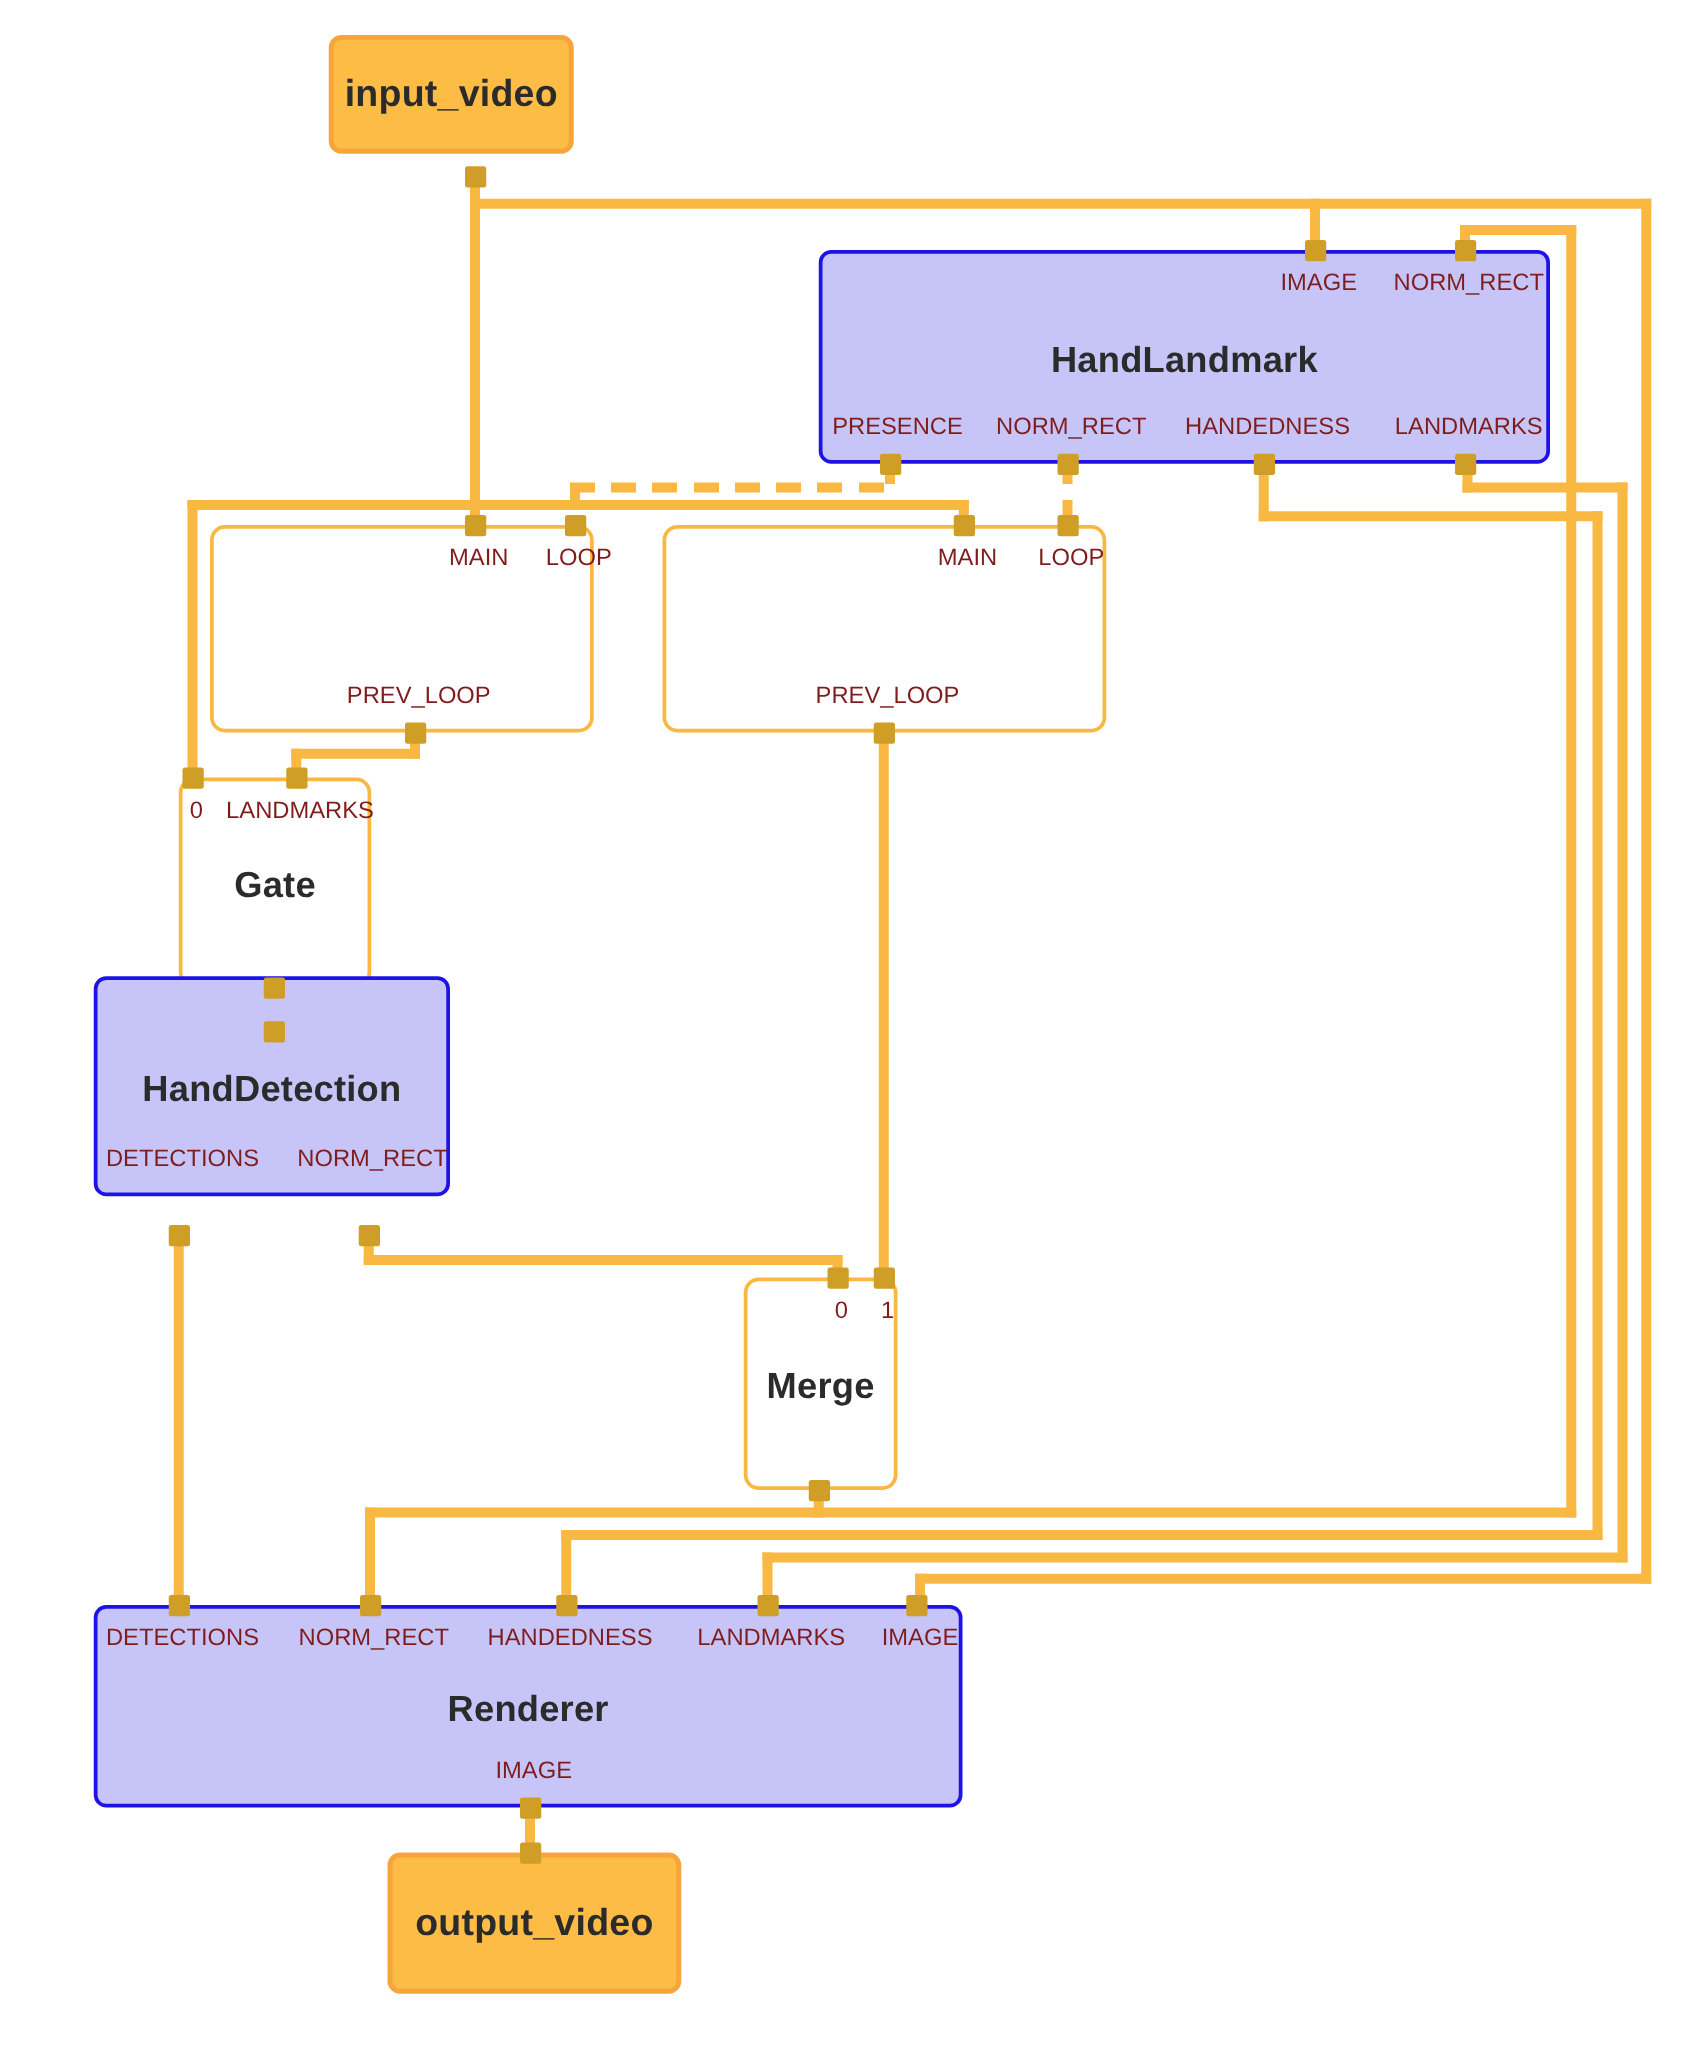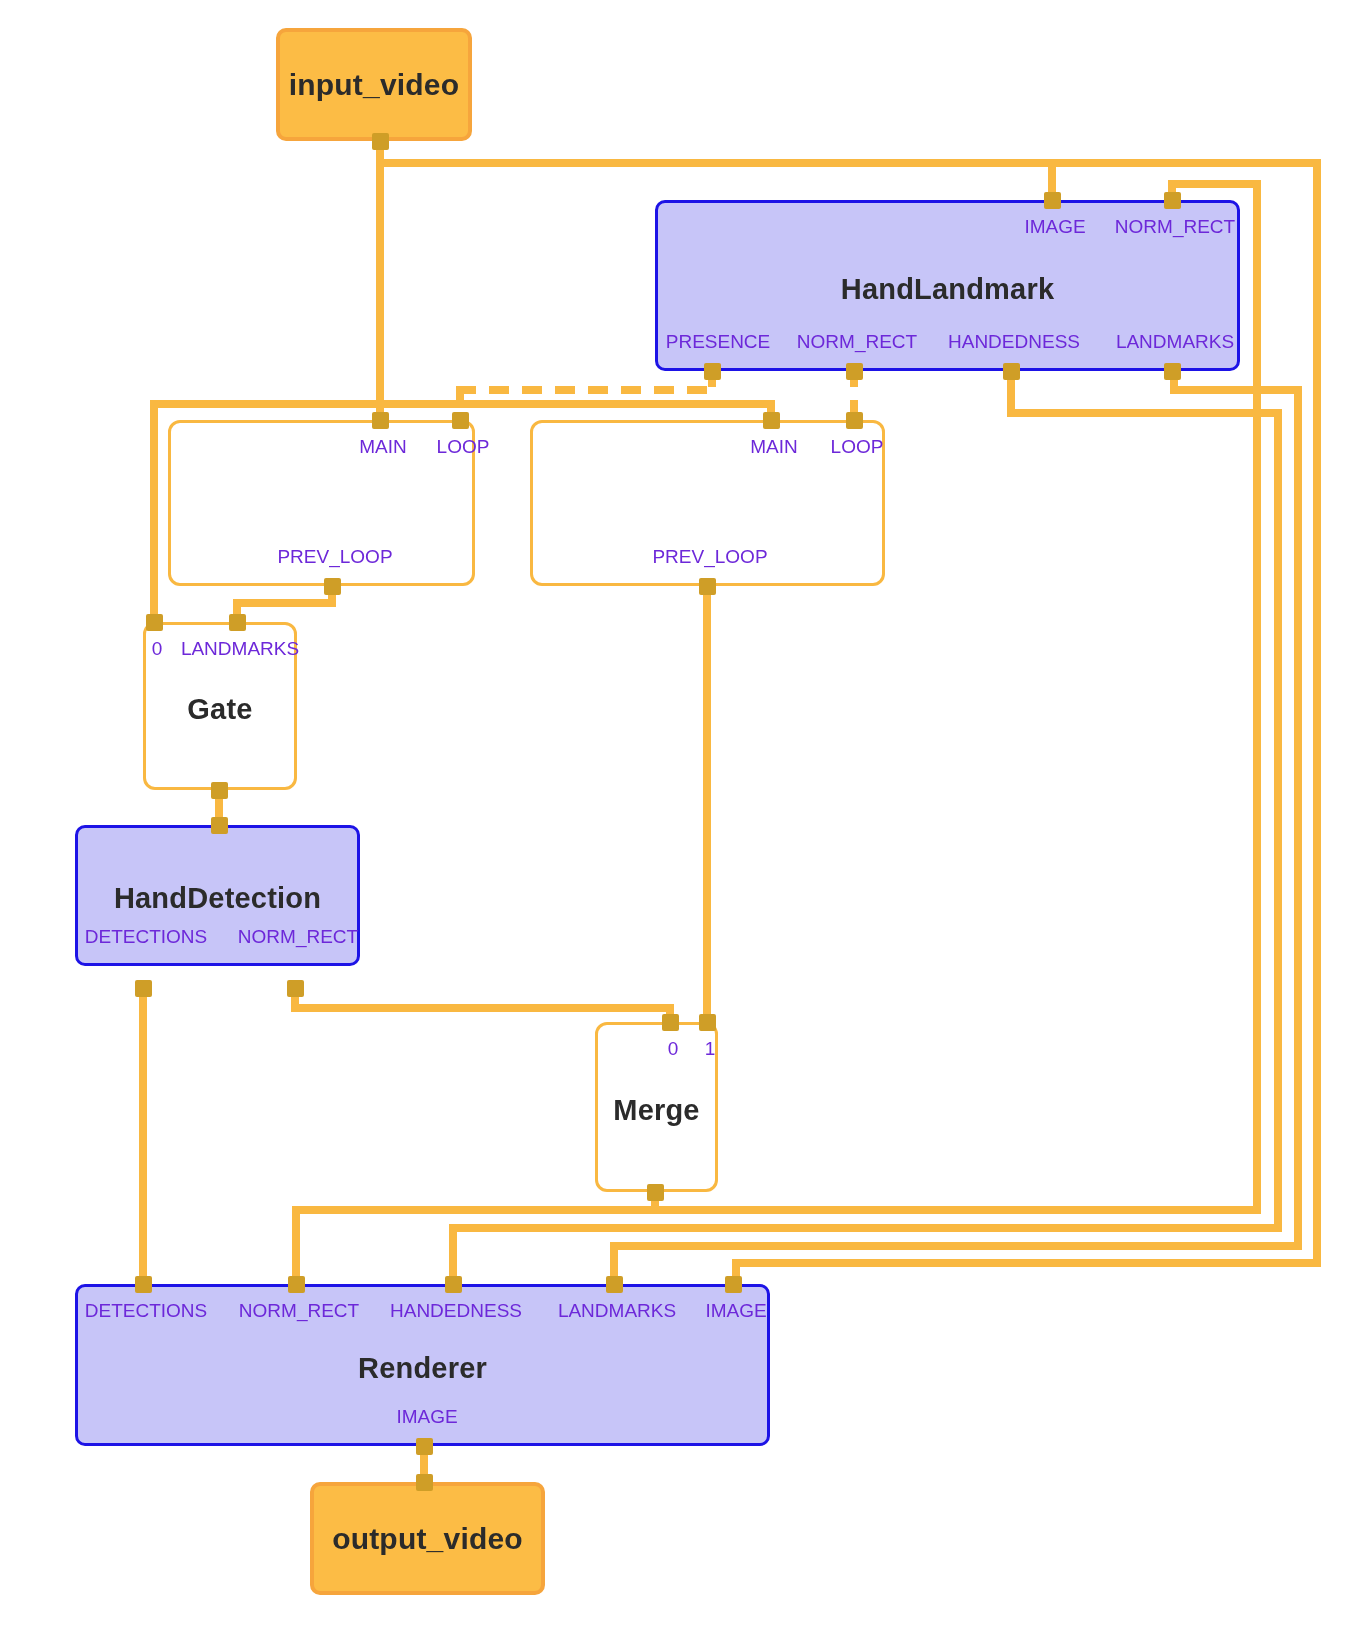--- a/index.html
+++ b/index.html
@@ -19,21 +19,21 @@
   .node.subgraph{background:var(--sub-fill);border:3.5px solid var(--sub-border);border-radius:10px;}
   .node.calculator{background:#ffffff;border:3.5px solid var(--edge);border-radius:12px;}
   .node-title{
     position:absolute;left:0;right:0;top:52%;transform:translateY(-50%);
     text-align:center;font-weight:bold;font-size:29px;color:var(--text);
     white-space:nowrap;letter-spacing:0.2px;
   }
   .node.stream .node-title{top:50%;font-size:30px;}
   .port-label{
     position:absolute;transform:translateX(-50%);
-    font-size:19px;color:#6d28d9;white-space:nowrap;z-index:3;
+    font-size:19px;color:#7f1d1d;white-space:nowrap;z-index:3;
   }
   .port-label.top{top:13px;}
   .port-label.bottom{bottom:15px;}
   .port{
     position:absolute;width:17px;height:17px;background:var(--port);
     border-radius:2px;z-index:4;
   }
 </style>
 </head>
 <body>
@@ -71,21 +71,21 @@
     <div class="edge-seg solid" style="left: 291px; top: 1004px; width: 383px; height: 8px;"></div>
     <div class="edge-seg solid" style="left: 666px; top: 1004px; width: 8px; height: 22px;"></div>
     <div class="edge-seg solid" style="left: 703px; top: 582px; width: 8px; height: 444px;"></div>
     <div class="edge-seg solid" style="left: 651px; top: 1188px; width: 8px; height: 26px;"></div>
     <div class="edge-seg solid" style="left: 292px; top: 1206px; width: 8px; height: 82px;"></div>
     <div class="edge-seg solid" style="left: 292px; top: 1206px; width: 969px; height: 8px;"></div>
     <div class="edge-seg solid" style="left: 1253px; top: 180px; width: 8px; height: 1034px;"></div>
     <div class="edge-seg solid" style="left: 1168px; top: 180px; width: 93px; height: 8px;"></div>
     <div class="edge-seg solid" style="left: 1168px; top: 180px; width: 8px; height: 24px;"></div>
     <div class="edge-seg solid" style="left: 420px; top: 1442px; width: 8px; height: 44px;"></div>
-    <div class="node stream" style="left: 276px; top: 28px; width: 196px; height: 113px;">
+    <div class="node stream" style="left: 263px; top: 28px; width: 196px; height: 95px;">
       <div class="node-title">input_video</div>
     </div>
     <div class="port" style="left: 371.5px; top: 132.5px;"></div>
     <div class="node subgraph" style="left: 655px; top: 200px; width: 585px; height: 171px;">
       <div class="node-title">HandLandmark</div>
       <div class="port-label top" style="left: 397px;">IMAGE</div>
       <div class="port-label top" style="left: 517px;">NORM_RECT</div>
       <div class="port-label bottom" style="left: 60px;">PRESENCE</div>
       <div class="port-label bottom" style="left: 199px;">NORM_RECT</div>
       <div class="port-label bottom" style="left: 356px;">HANDEDNESS</div>
@@ -114,21 +114,21 @@
     <div class="port" style="left: 845.5px; top: 411.5px;"></div>
     <div class="port" style="left: 698.5px; top: 577.5px;"></div>
     <div class="node calculator" style="left: 143px; top: 622px; width: 154px; height: 168px;">
       <div class="node-title">Gate</div>
       <div class="port-label top" style="left: 11px;">0</div>
       <div class="port-label top" style="left: 94px;">LANDMARKS</div>
     </div>
     <div class="port" style="left: 145.5px; top: 613.5px;"></div>
     <div class="port" style="left: 228.5px; top: 613.5px;"></div>
     <div class="port" style="left: 210.5px; top: 781.5px;"></div>
-    <div class="node subgraph" style="left: 75px; top: 825px; width: 285px; height: 141px;">
+    <div class="node subgraph" style="left: 75px; top: 781px; width: 285px; height: 176px;">
       <div class="node-title">HandDetection</div>
       <div class="port-label bottom" style="left: 68px;">DETECTIONS</div>
       <div class="port-label bottom" style="left: 220px;">NORM_RECT</div>
     </div>
     <div class="port" style="left: 210.5px; top: 816.5px;"></div>
     <div class="port" style="left: 134.5px; top: 979.5px;"></div>
     <div class="port" style="left: 286.5px; top: 979.5px;"></div>
     <div class="node calculator" style="left: 595px; top: 1022px; width: 123px; height: 170px;">
       <div class="node-title">Merge</div>
       <div class="port-label top" style="left: 75px;">0</div>

